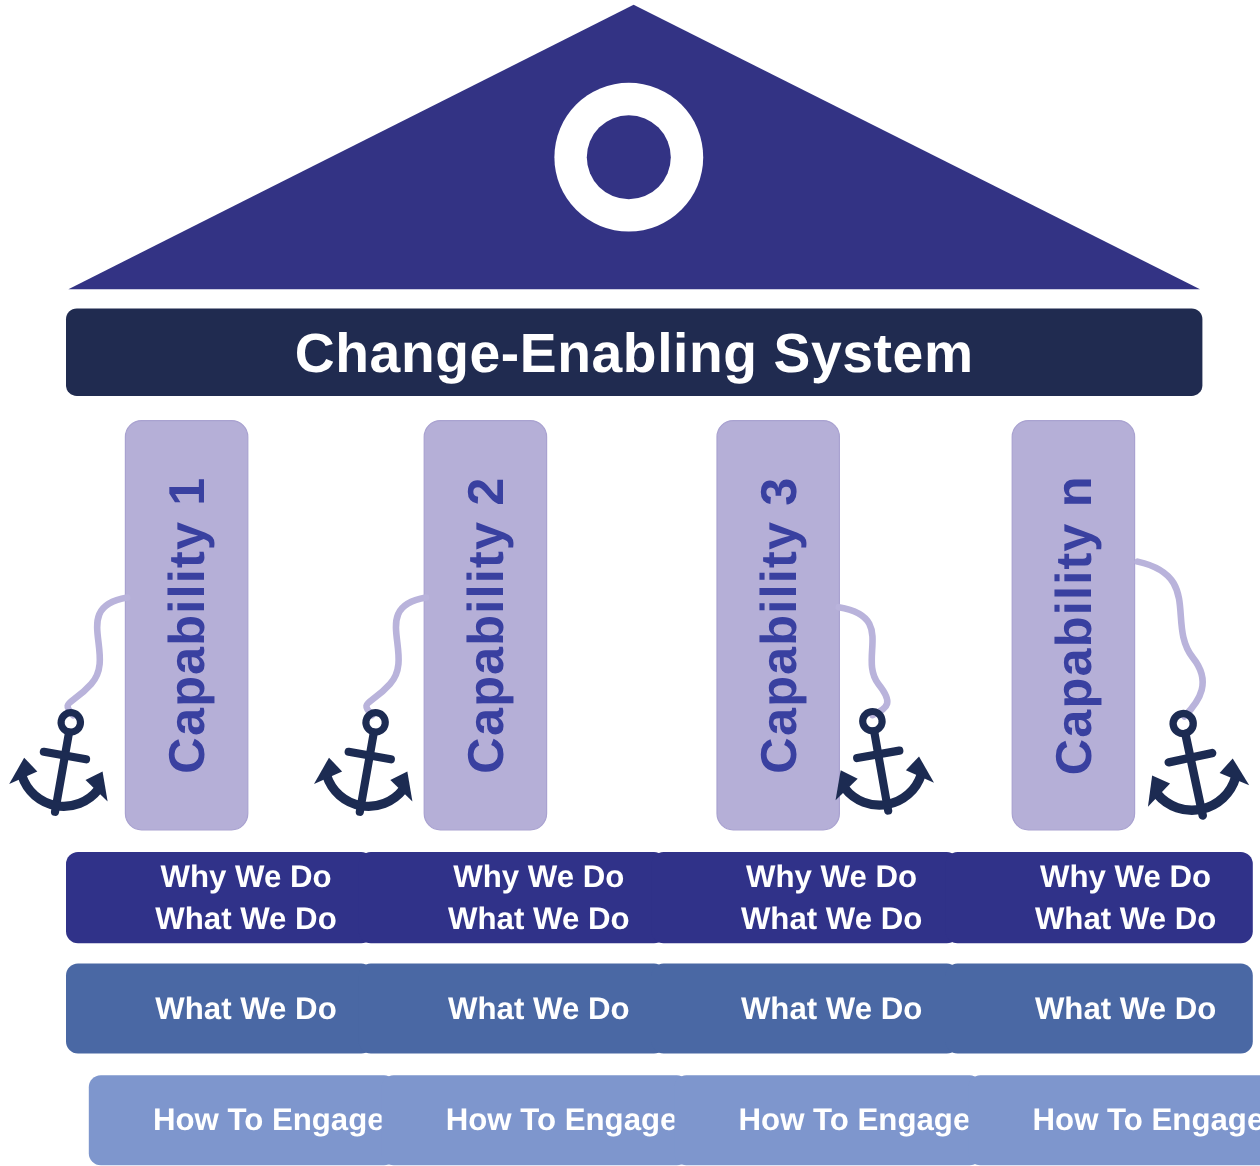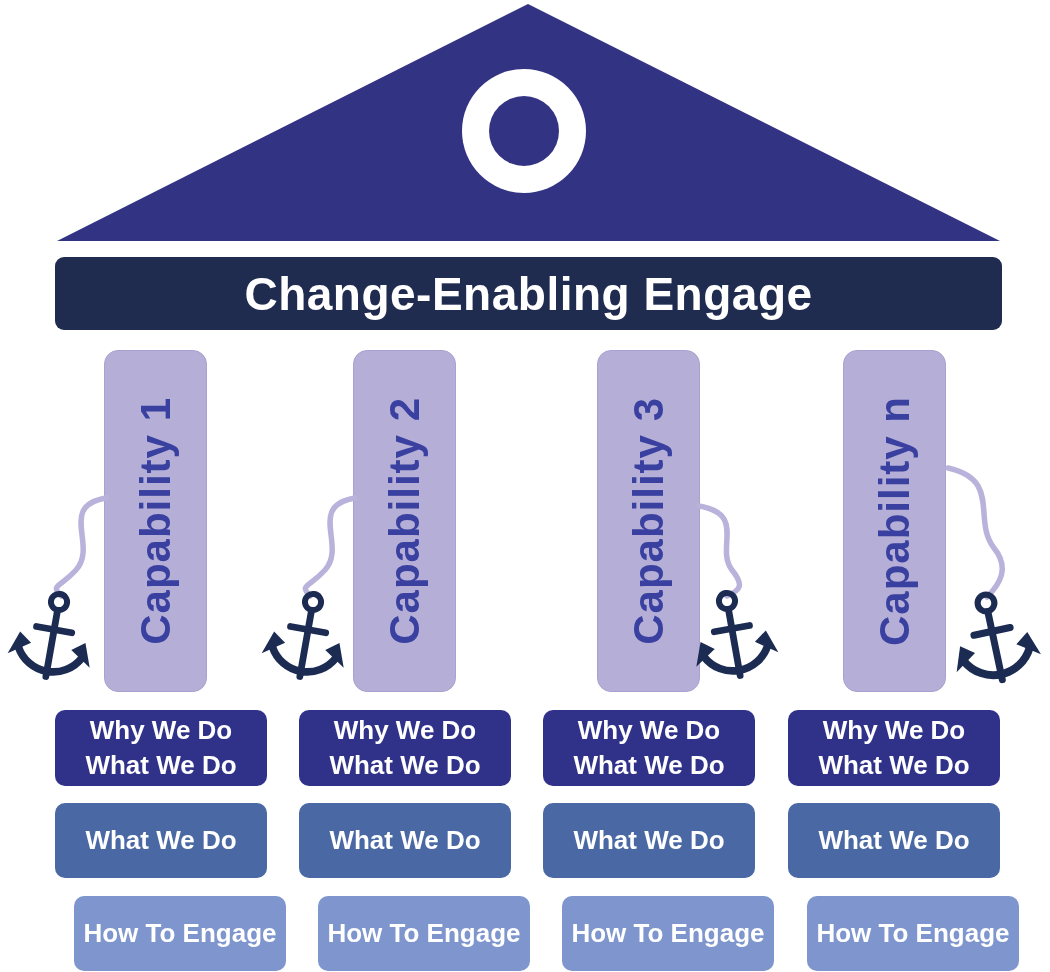--- a/index.html
+++ b/index.html
@@ -30,21 +30,21 @@
   }
   .pillar-label{
     writing-mode:vertical-rl;transform:rotate(180deg);
     color:var(--pillar-text);font-size:42px;font-weight:700;letter-spacing:1px;white-space:nowrap;
   }
   .pillar-1{left:104px;} .pillar-2{left:353px;} .pillar-3{left:597px;} .pillar-4{left:843px;}
 
   .col-box{
     position:absolute;width:212px;border-radius:10px;display:flex;align-items:center;justify-content:center;
     text-align:center;color:var(--text-light);font-weight:700;font-size:26px;line-height:35px;
-    white-space:pre-line;z-index:1;
+    white-space:pre-line;z-index:1;padding-left:44px;
   }
   .row-why{top:710px;height:76px;background:var(--box-why);}
   .row-what{top:803px;height:75px;background:var(--box-what);}
   .row-engage{top:896px;height:75px;background:var(--box-engage);margin-left:19px;}
   .col-1{left:55px;} .col-2{left:299px;} .col-3{left:543px;} .col-4{left:788px;}
 
   .rope{stroke:var(--rope);stroke-width:5.5;fill:none;stroke-linecap:round;}
   .anchor-stroke{stroke:var(--anchor);fill:none;}
   .anchor-fill{fill:var(--anchor);}
 </style>
@@ -55,21 +55,21 @@
 
   <svg class="layer roof-svg" viewBox="0 0 1050 972">
     <polygon points="528,4 1000,241 57,241" fill="var(--roof)"></polygon>
     <g>
       <circle cx="524" cy="131" r="62" fill="#ffffff"></circle>
       <circle cx="524" cy="131" r="35" fill="var(--roof)"></circle>
     </g>
   </svg>
 
   <div class="banner">
-    <span class="banner-title">Change-Enabling Engage</span>
+    <span class="banner-title">Change-Enabling System</span>
   </div>
 
   <div class="pillar pillar-1">
     <span class="pillar-label">Capability 1</span>
   </div>
   <div class="pillar pillar-2">
     <span class="pillar-label">Capability 2</span>
   </div>
   <div class="pillar pillar-3">
     <span class="pillar-label">Capability 3</span>

